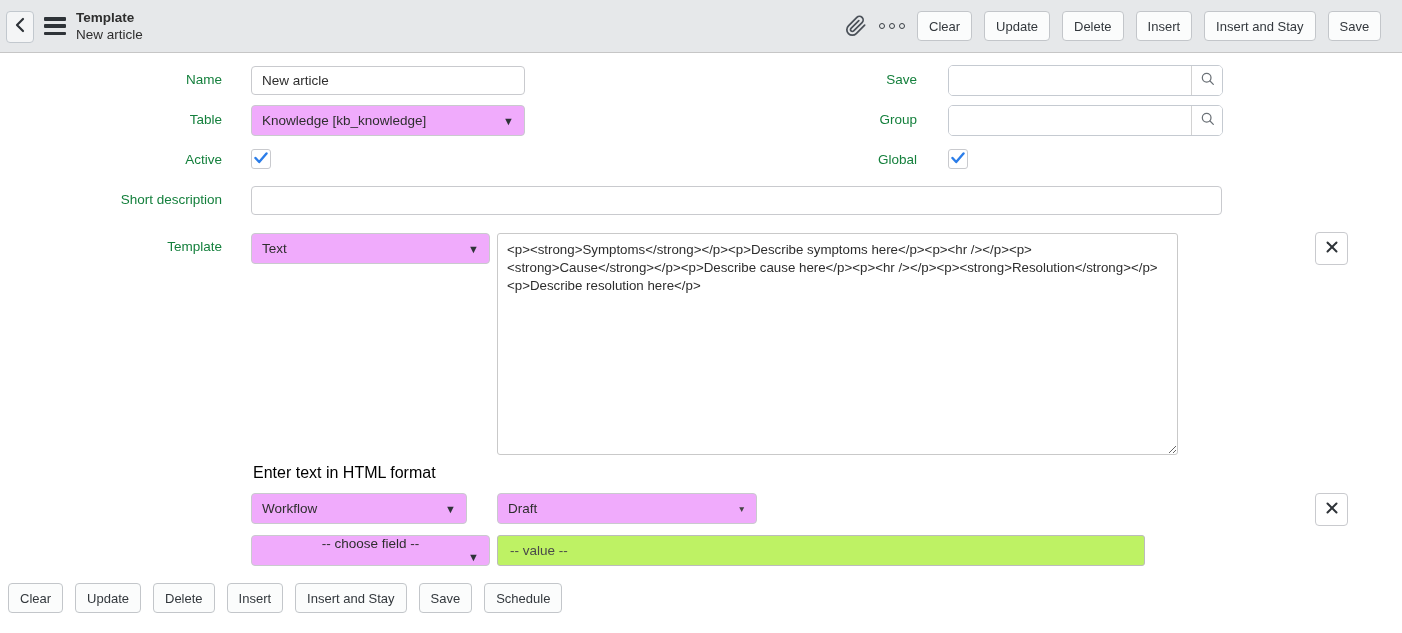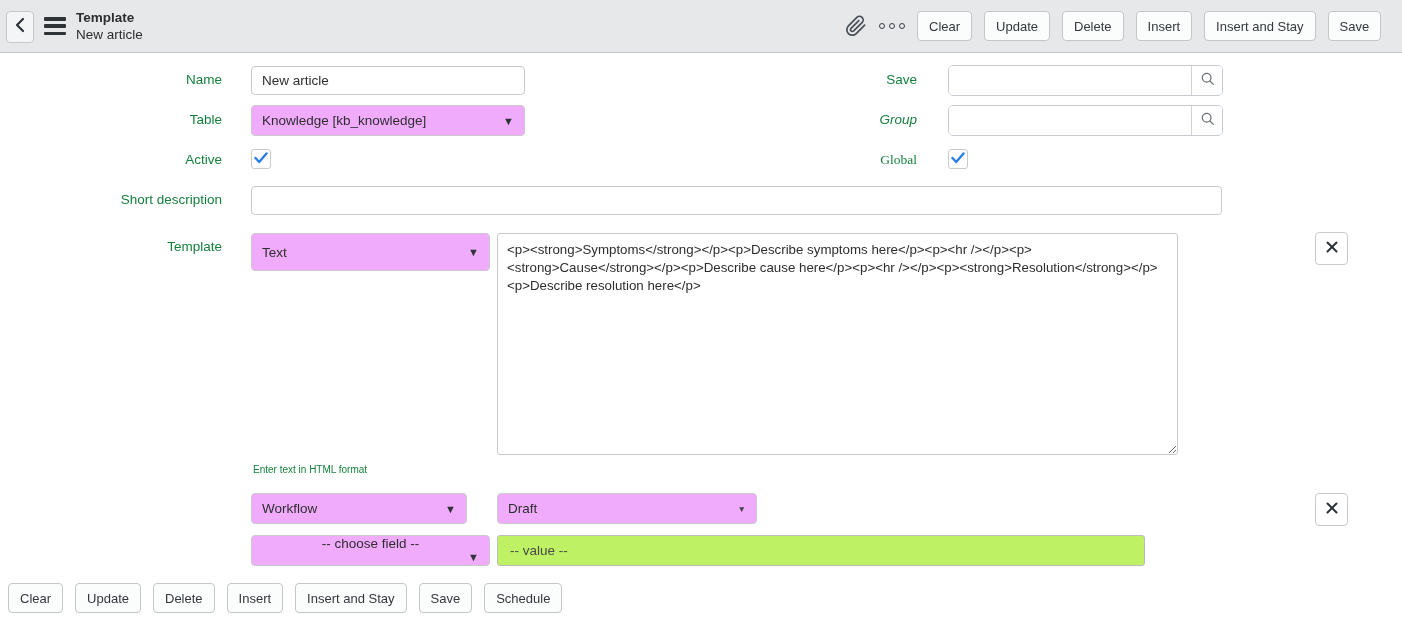--- a/index.html
+++ b/index.html
@@ -47,21 +47,21 @@
           align-items:center;justify-content:center;cursor:pointer;}
   .checkbox{position:absolute;width:20px;height:20px;box-sizing:border-box;
             border:1px solid #c9cace;border-radius:3px;background:#fff;
             display:flex;align-items:center;justify-content:center;cursor:pointer;}
   .xbtn{position:absolute;width:33px;height:33px;box-sizing:border-box;background:#fff;
         border:1px solid #c9cace;border-radius:4px;display:flex;align-items:center;
         justify-content:center;cursor:pointer;}
   textarea.tmpl{position:absolute;box-sizing:border-box;border:1px solid #c9c9c9;
         border-radius:3px;padding:7px 9px;font-family:"Liberation Sans",sans-serif;
         font-size:13.3px;line-height:18px;color:#2e2e2e;resize:both;outline:none;}
-  .hint{position:absolute;font-size:10px;color:#15803d;}
+  .hint{position:absolute;font-size:16px;color:#000000;}
   .valfield{position:absolute;box-sizing:border-box;background:#bef264;
             border:1px solid #bcbcbc;border-radius:3px;font-size:13.5px;color:#4a4a4a;
             display:flex;align-items:center;padding:0 12px;}
   .footer-actions{position:absolute;left:8px;top:583px;display:flex;gap:12px;}
 </style>
 </head>
 <body>
 
 <div class="page">
 
@@ -130,44 +130,44 @@
     <span class="refbtn">
       <span>
         <svg width="15" height="15" viewBox="0 0 18 18">
             <circle cx="8" cy="8" r="5.2" fill="none" stroke="#6b7177" stroke-width="1.5"></circle>
             <line x1="12" y1="12" x2="16" y2="16" stroke="#6b7177" stroke-width="1.5" stroke-linecap="round"></line>
           </svg>
       </span>
     </span>
   </div>
 
-  <div class="lbl" style="left:820px;top:112px;width:97px;font-style:italic;">Group</div>
+  <div class="lbl" style="left:820px;top:112px;width:97px;">Group</div>
   <div class="reffield" style="left:948px;top:105px;width:275px;">
     <input value="" style="">
     <span class="refbtn">
       <span>
         <svg width="15" height="15" viewBox="0 0 18 18">
             <circle cx="8" cy="8" r="5.2" fill="none" stroke="#6b7177" stroke-width="1.5"></circle>
             <line x1="12" y1="12" x2="16" y2="16" stroke="#6b7177" stroke-width="1.5" stroke-linecap="round"></line>
           </svg>
       </span>
     </span>
   </div>
 
-  <div class="lbl" style="left:820px;top:152px;width:97px;font-family:Liberation Serif, serif;">Global</div>
+  <div class="lbl" style="left:820px;top:152px;width:97px;">Global</div>
   <div class="checkbox" style="left:948px;top:149px;">
     <span>
       <svg width="14" height="12" viewBox="0 0 14 12">
           <polyline points="1.5,6 5.2,10 12.5,1.5" fill="none" stroke="#2b7de9" stroke-width="2.4" stroke-linecap="round" stroke-linejoin="round"></polyline>
         </svg>
     </span>
   </div>
 
   <div class="lbl" style="left:0;top:239px;width:222px;">Template</div>
-  <div class="sel" style="left:251px;top:233px;width:239px;height:38px;">
+  <div class="sel" style="left:251px;top:233px;width:239px;height:31px;">
     <span>Text</span>
     <span class="caret">▼</span>
   </div>
   <textarea class="tmpl" style="left: 497px; top: 233px; width: 681px; height: 222px;" spellcheck="false">&lt;p&gt;&lt;strong&gt;Symptoms&lt;/strong&gt;&lt;/p&gt;&lt;p&gt;Describe symptoms here&lt;/p&gt;&lt;p&gt;&lt;hr /&gt;&lt;/p&gt;&lt;p&gt;&lt;strong&gt;Cause&lt;/strong&gt;&lt;/p&gt;&lt;p&gt;Describe cause here&lt;/p&gt;&lt;p&gt;&lt;hr /&gt;&lt;/p&gt;&lt;p&gt;&lt;strong&gt;Resolution&lt;/strong&gt;&lt;/p&gt;&lt;p&gt;Describe resolution here&lt;/p&gt;</textarea>
   <div class="xbtn" style="left:1315px;top:232px;">
     <span>
       <svg width="14" height="14" viewBox="0 0 14 14">
           <line x1="2.5" y1="2.5" x2="11.5" y2="11.5" stroke="#2e3338" stroke-width="2" stroke-linecap="round"></line>
           <line x1="11.5" y1="2.5" x2="2.5" y2="11.5" stroke="#2e3338" stroke-width="2" stroke-linecap="round"></line>
         </svg>

